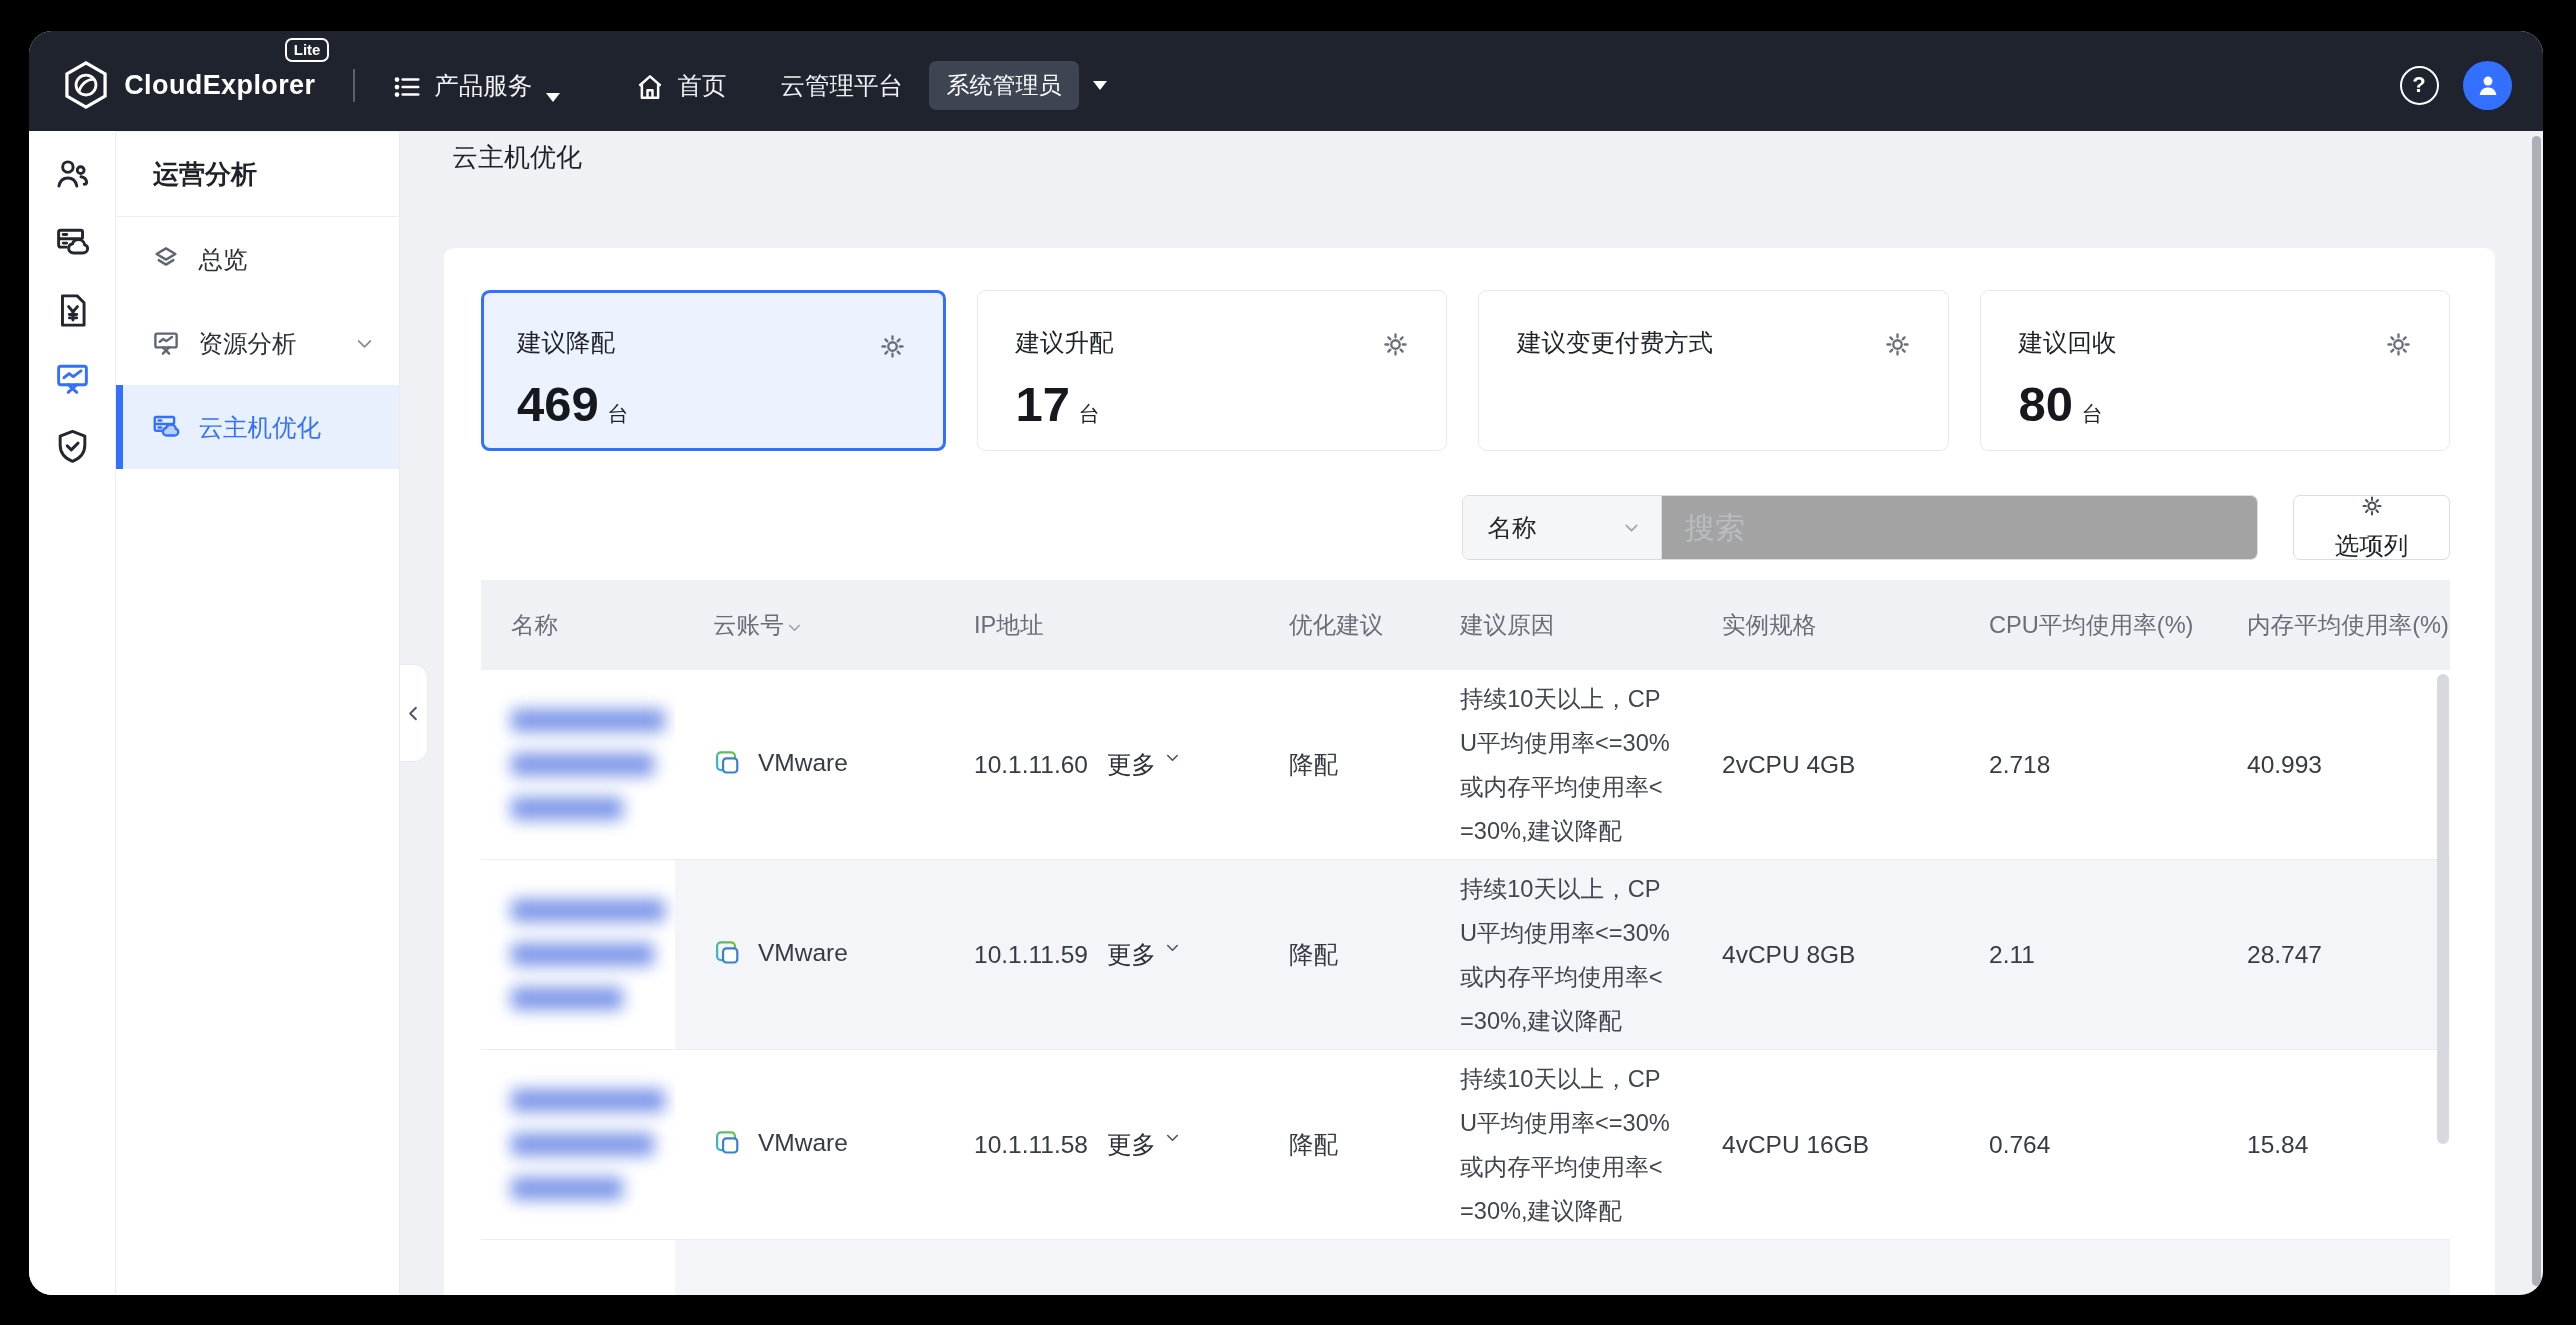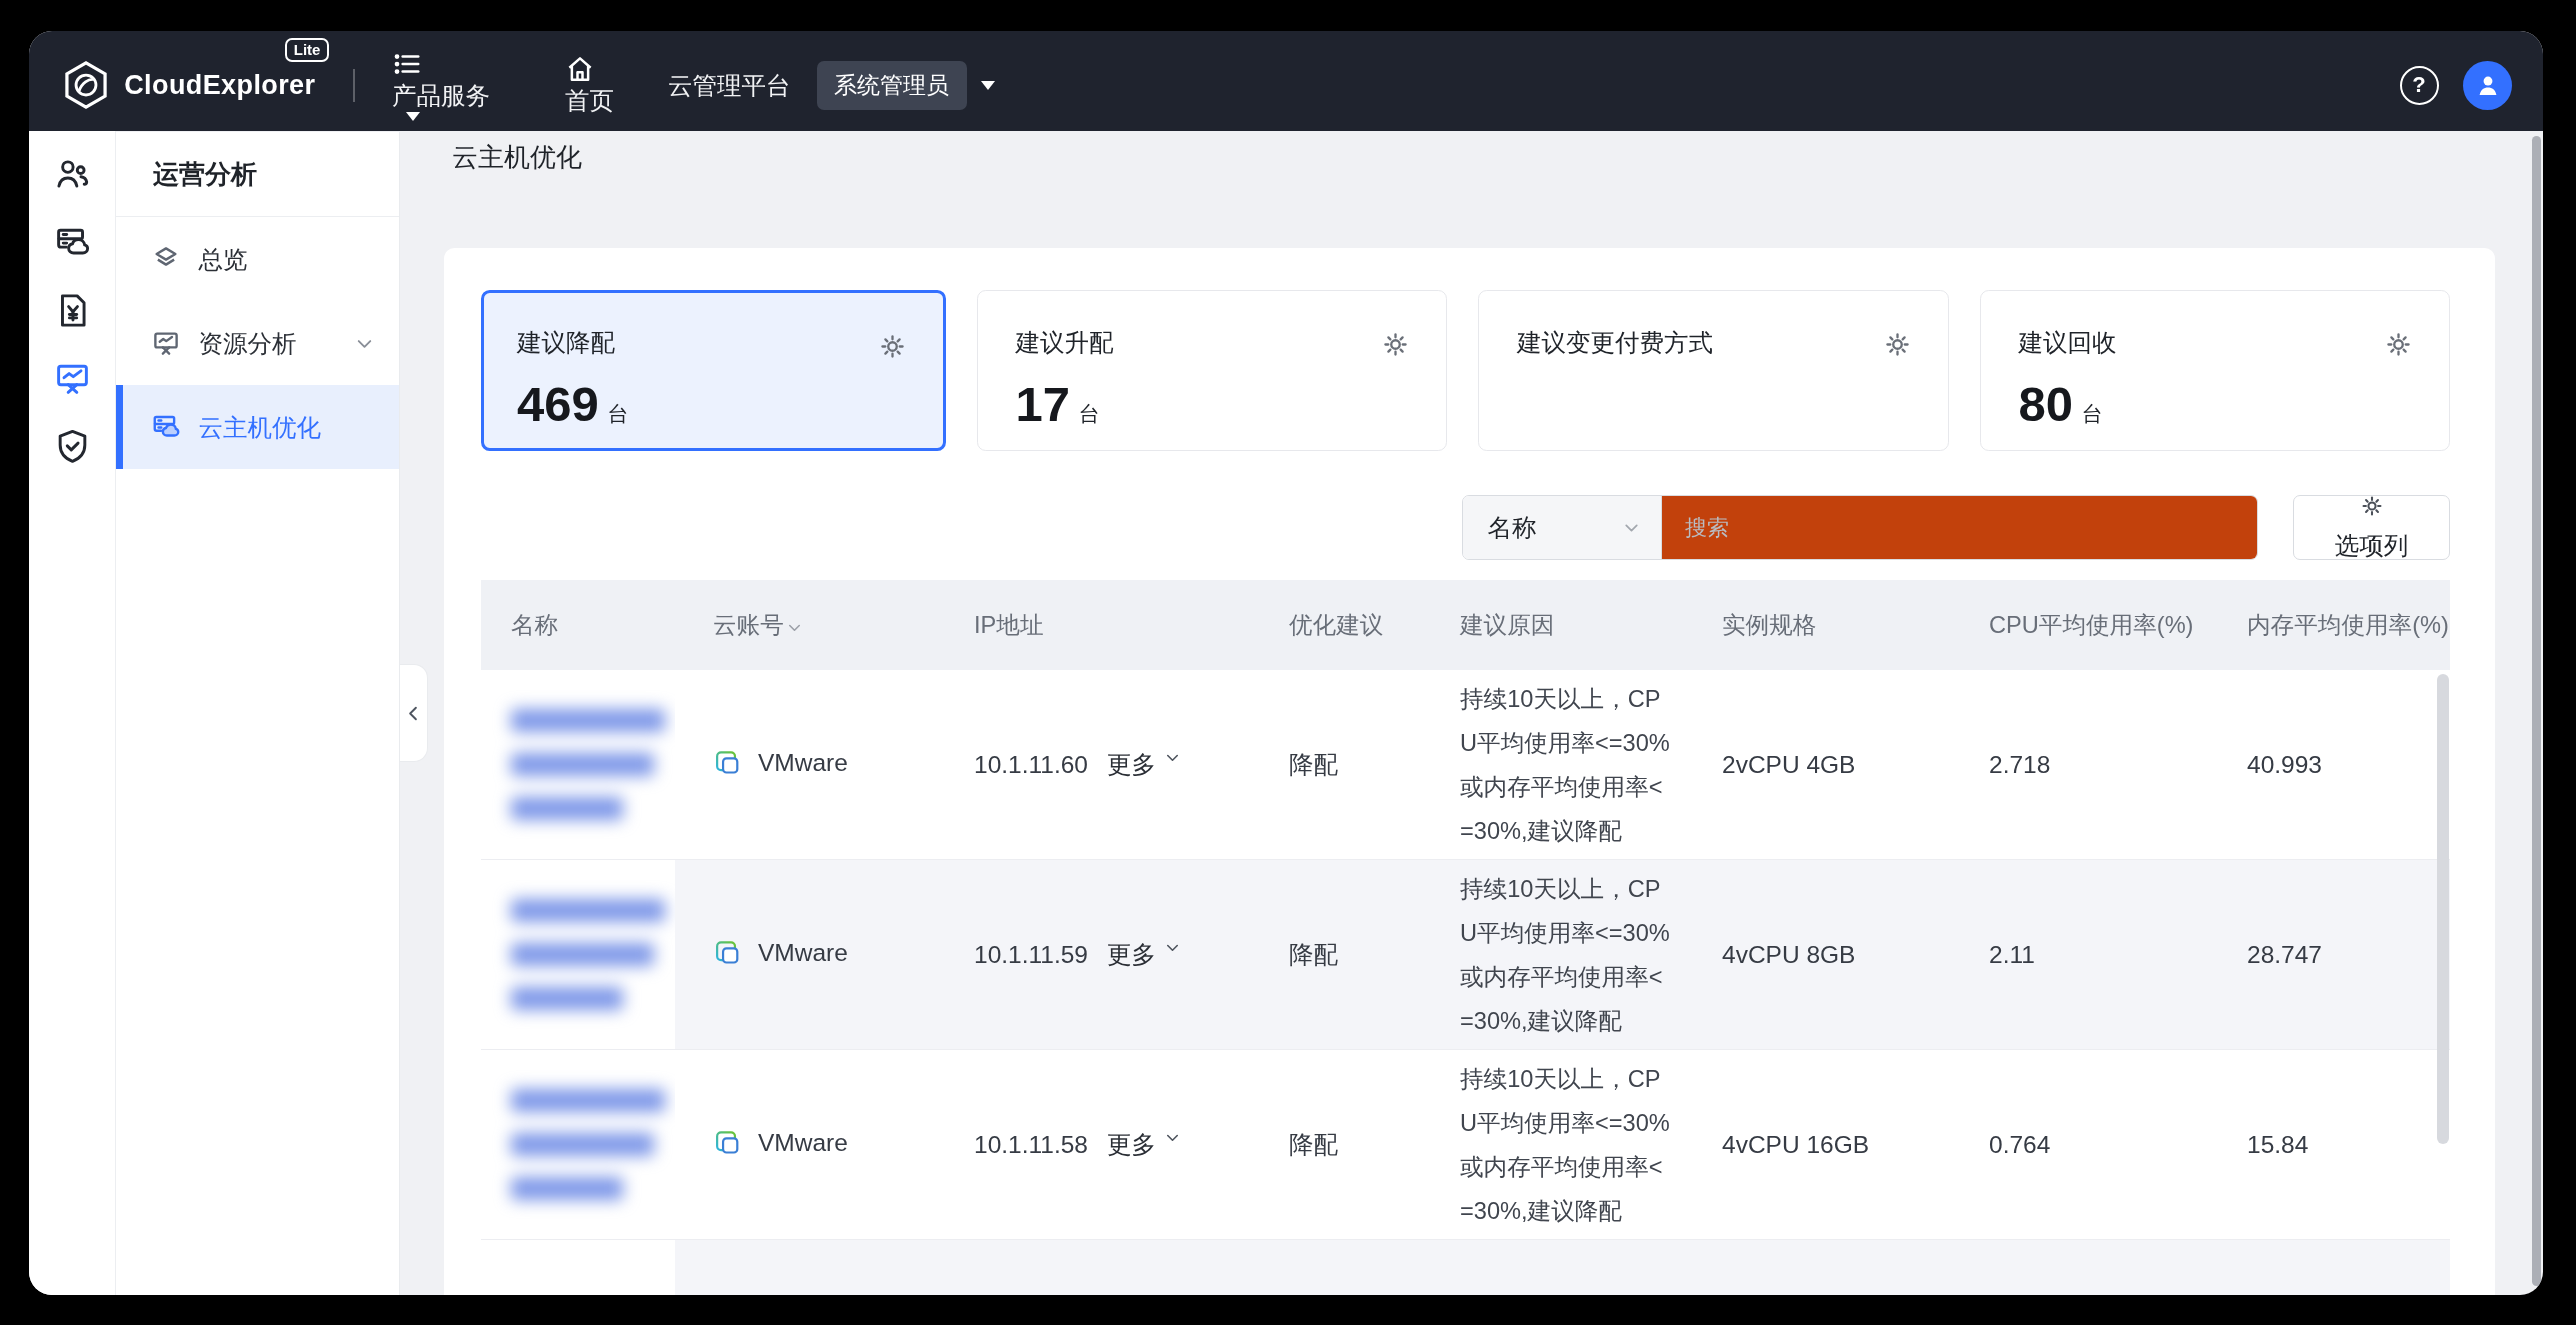--- a/index.html
+++ b/index.html
@@ -10,21 +10,21 @@
 
   
   .nav{position:absolute;left:0;top:0;right:0;height:100px;background:#1f232e;
        display:flex;align-items:center;padding:8.7px 31px 0 31px;box-sizing:border-box;}
   .brand{display:flex;align-items:center;position:relative;}
   .brand svg{display:block;}
   .brand-name{color:#fff;font-size:27px;font-weight:bold;letter-spacing:0.4px;margin-left:12.2px;}
   .lite-badge{position:absolute;top:-21px;right:-14px;border:2.6px solid #fff;border-radius:7px;
        color:#fff;font-size:15px;font-weight:bold;padding:0.9px 7px;line-height:17.5px;}
   .nav-divider{width:1.7px;height:33px;background:rgba(255,255,255,.28);margin:0 37px 0 38px;}
-  .nav-item{display:flex;align-items:flex-start;color:#f2f3f5;font-size:24.5px;flex-direction:column;}
+  .nav-item{display:flex;align-items:flex-end;color:#f2f3f5;font-size:24.5px;}
   .nav-item .nicon{margin-right:12.2px;display:flex;}
   .caret-down{width:0;height:0;border-left:7.9px solid transparent;border-right:7.9px solid transparent;
        border-top:9.6px solid #fff;margin-left:14px;}
   .role-badge{background:#3e4452;border-radius:7px;color:#fff;font-size:23px;
        padding:8.7px 17.5px;margin-left:26px;}
   .nav-right{margin-left:auto;display:flex;align-items:center;}
   .help-circle{width:35px;height:35px;border:2.6px solid #fff;border-radius:50%;color:#fff;
        font-size:22px;font-weight:bold;display:flex;align-items:center;justify-content:center;}
   .avatar{width:49px;height:49px;border-radius:50%;background:#3370ff;margin-left:24.5px;
        display:flex;align-items:center;justify-content:center;}
@@ -70,22 +70,22 @@
   .card-unit{font-size:21px;font-weight:normal;color:#1f2329;margin-left:8.7px;}
   .card-gear{position:absolute;top:38px;right:35px;color:#6a6f78;display:flex;}
 
   
   .filterbar{margin-top:44px;height:65px;display:flex;justify-content:flex-end;align-items:center;}
   .search-group{width:796px;height:65px;border:1.7px solid #d9dce1;border-radius:7px;display:flex;
        box-sizing:border-box;overflow:hidden;background:#fff;}
   .search-field{width:199px;background:#f5f6f8;display:flex;align-items:center;padding:0 19px 0 24.5px;
        border-right:1.7px solid #d9dce1;box-sizing:border-box;font-size:24.5px;color:#1f2329;}
   .search-field .chev{margin-left:auto;color:#a3a7ae;display:flex;}
-  .search-input{flex:1;border:none;outline:none;font-size:22px;padding:0 23px;color:#1f2329;
-       font-family:Liberation Serif, serif;background:#c2410c;}
+  .search-input{flex:1;border:none;outline:none;font-size:30px;padding:0 23px;color:#1f2329;
+       font-family:Liberation Serif, serif;background:#a3a3a3;}
   .search-input::placeholder{color:#b9bcc2;}
   .col-btn{margin-left:35px;width:157px;height:65px;border:1.7px solid #d9dce1;border-radius:7px;
        background:#fff;display:flex;align-items:center;justify-content:center;font-size:24.5px;
        color:#1f2329;box-sizing:border-box;gap:10.5px;flex-direction:column;}
   .col-btn .gico{display:flex;color:#4a4f58;}
 
   
   .table{margin-top:20px;position:relative;}
   .thead{display:flex;height:90px;background:#eff1f5;align-items:center;font-size:23.6px;color:#686e78;}
   .trow{display:flex;min-height:189px;border-bottom:1.7px solid #ecedf1;align-items:center;

